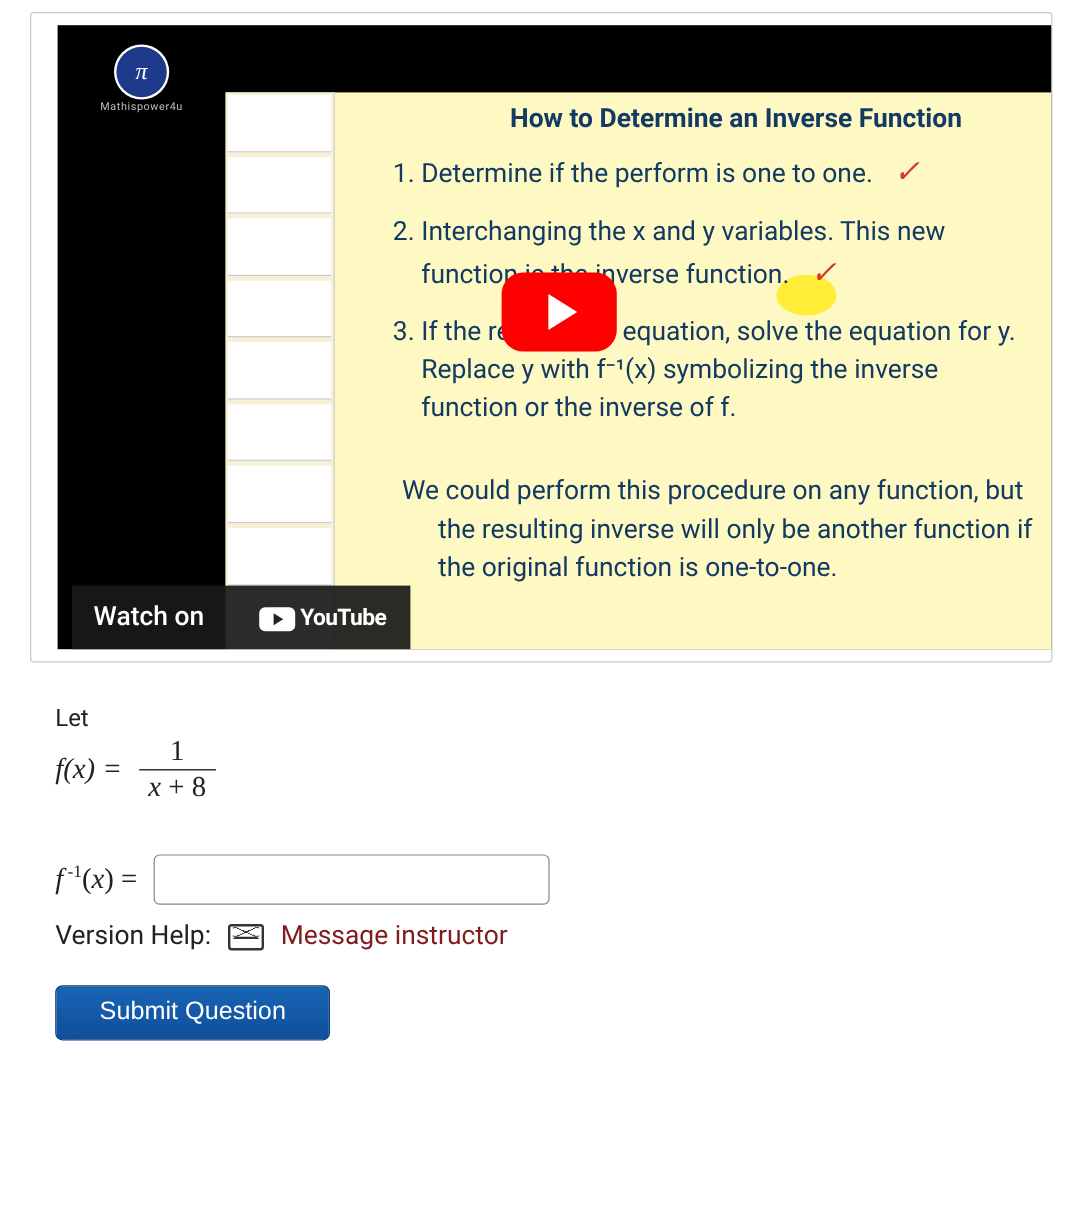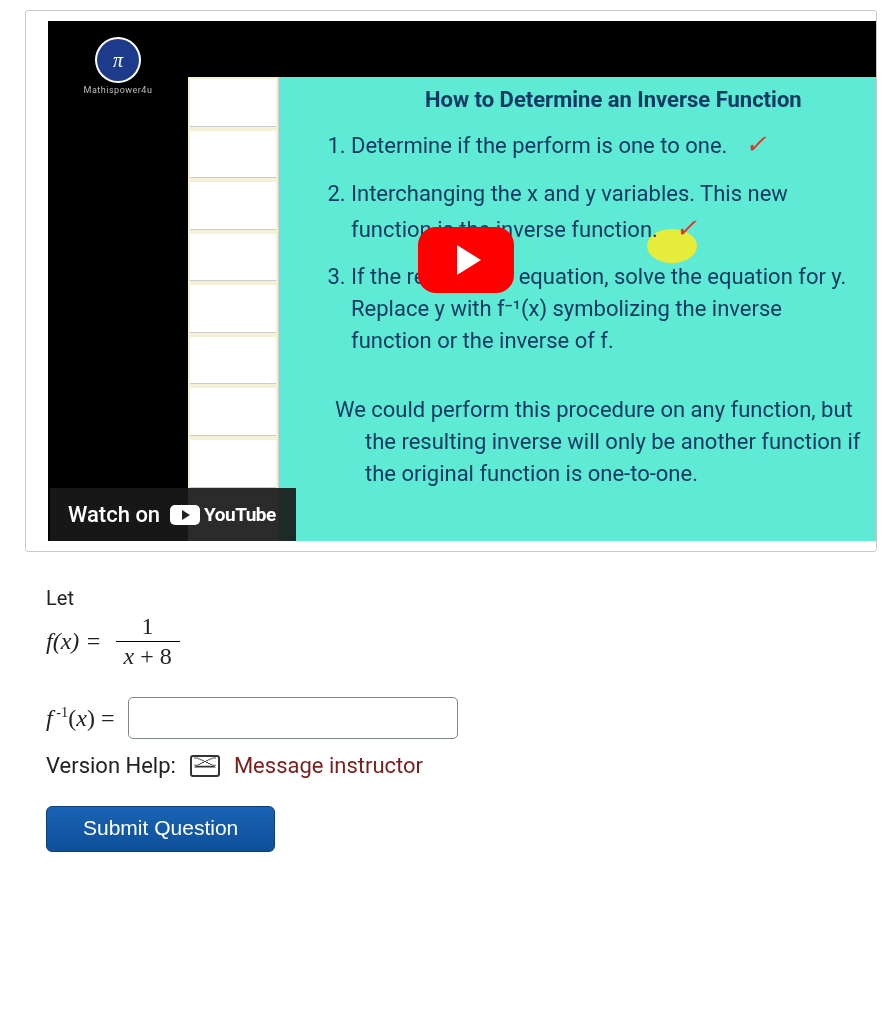--- a/index.html
+++ b/index.html
@@ -33,21 +33,21 @@
     font-style: italic; font-family: Georgia, serif; font-size: 20px; margin:0 auto 4px;
     box-shadow: 0 0 0 2px #fff;
   }
   .channel-name { color:#bdbdbd; font-size:9px; letter-spacing:.5px; }
   .video-title {
     position:absolute; left:148px; top:24px; color:#fff; font-size:28px; font-weight:500;
     text-shadow: 0 1px 2px rgba(0,0,0,.6); white-space:nowrap;
   }
   .slide-area {
     position:absolute; left:140px; top:56px; right:-4px; bottom:0;
-    display:flex; background:#5eead4;
+    display:flex; background:#fef9c3;
   }
   .thumb-col {
     width: 90px; background:#f5f0d6; border-right:1px solid #ccc;
     display:flex; flex-direction:column;
   }
   .thumb {
     flex:1; border-bottom:1px solid #ccc; margin:2px; background:#fff;
     display:flex; align-items:center; justify-content:center; font-size:8px; color:#888;
   }
   .slide-body {
@@ -70,39 +70,39 @@
   .yt-play {
     position:absolute; left:50%; top:46%; transform:translate(-50%,-50%);
     width:96px; height:66px; border-radius:18px;
     background:#ff0000; display:flex; align-items:center; justify-content:center;
     cursor:pointer;
   }
   .yt-play .tri {
     width:0;height:0;border-left:24px solid #fff;border-top:15px solid transparent;border-bottom:15px solid transparent;margin-left:6px;
   }
   .watch-bar {
-    position:absolute; left:2px; bottom:0;
+    position:absolute; left:12px; bottom:0;
     background: rgba(25,25,25,.92); color:#fff;
     display:flex; align-items:center; gap:10px;
     padding: 14px 20px 14px 18px; font-size:22px; font-weight:500;
     cursor:pointer;
   }
-  .yt-logo { display:flex; align-items:center; gap:4px; }
+  .yt-logo { display:flex; align-items:flex-end; gap:4px;margin-left:36px; }
   .yt-logo-box {
     width:30px; height:20px; background:#fff; border-radius:5px;
     display:flex; align-items:center; justify-content:center;
   }
   .yt-logo-box .t2 {
     width:0;height:0;border-left:8px solid #222;border-top:5px solid transparent;border-bottom:5px solid transparent;margin-left:2px;
   }
   .yt-word { font-weight:700; letter-spacing:-.5px; font-size:19px; }
 
   .question-area { padding: 34px 40px 0 46px; }
   .let { font-size:20px; margin-bottom:4px; }
-  .eq-row { display:flex; align-items:center; gap:10px; font-family: Georgia, "Times New Roman", serif; font-size:24px; margin-bottom:28px; }
+  .eq-row { display:flex; align-items:center; gap:10px; font-family: Georgia, "Times New Roman", serif; font-size:24px; margin-bottom:43px; }
   .eq-row .xvar { font-style:italic; }
   .frac { display:inline-flex; flex-direction:column; align-items:center; line-height:1.05; margin-left:4px; }
   .frac .num { padding:0 8px 2px; }
   .frac .bar { align-self:stretch; border-top: 1.6px solid #000; }
   .frac .den { padding:2px 8px 0; }
   .answer-row { display:flex; align-items:center; gap:14px; font-family: Georgia, "Times New Roman", serif; font-size:24px; margin-bottom:14px;}
   .sup { font-size:.6em; vertical-align: super; }
   .answer-input {
     width: 330px; height: 42px; font-size:20px;
     border:1px solid #7d8790; border-radius:5px; padding:2px 8px;

